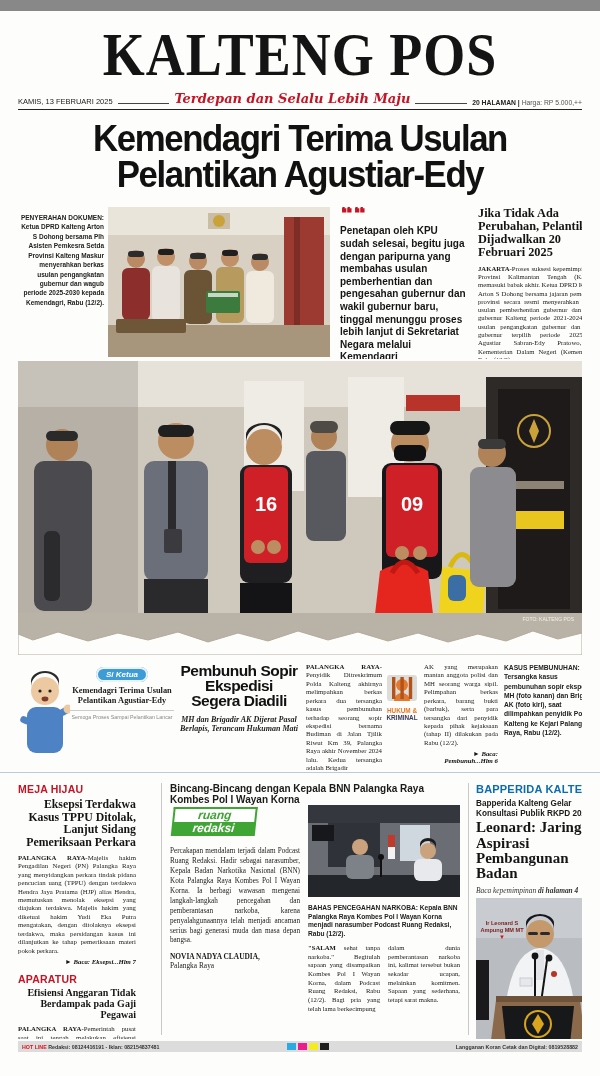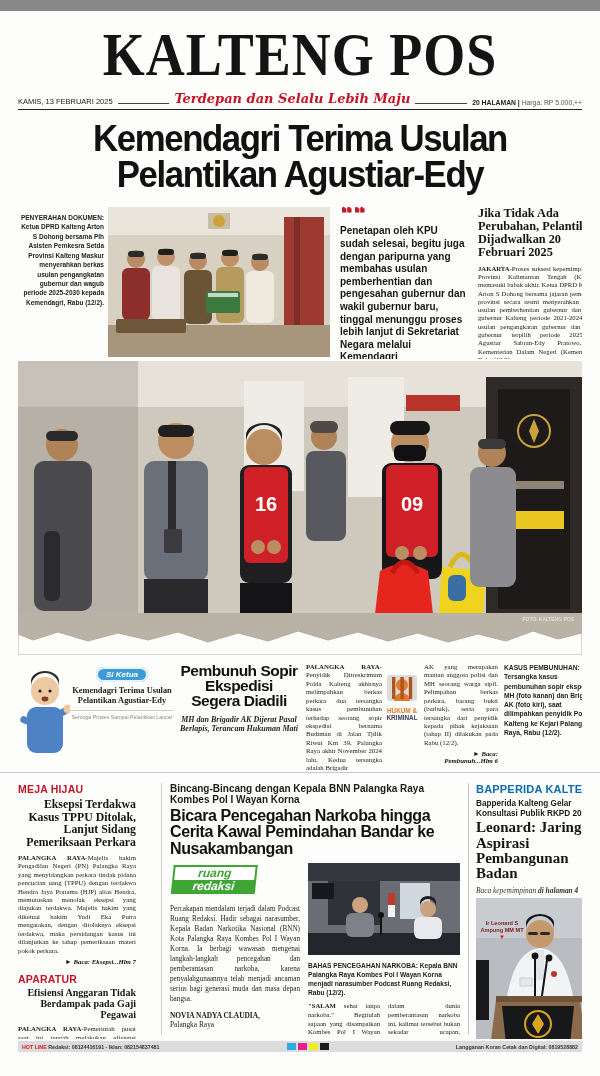--- a/index.html
+++ b/index.html
@@ -307,21 +307,20 @@
       <div class="more-line">► Baca: Eksepsi...Hlm 7</div>
       <div class="gap8"></div>
       <div class="sec-red">APARATUR</div>
       <div class="serif-head big">Efisiensi Anggaran Tidak Berdampak pada Gaji Pegawai</div>
       <div class="body-text"><span class="dateline">PALANGKA RAYA-</span><span>Pemerintah pusat saat ini tengah melakukan efisiensi anggaran di berbagai sektor. Namun, kebijakan tersebut dipastikan tidak berdampak pada penggajian pegawai, termasuk aparatur sipil negara (ASN), pegawai pemerintah dengan perjanjian kerja (PPPK), maupun tenaga kontrak di lingkungan Pemko Palangka Raya.</span></div>
 
     </div>
 
     <div class="col-center">
       <div class="kicker">Bincang-Bincang dengan Kepala BNN Palangka Raya Kombes Pol I Wayan Korna</div>
-      <div class="podcast-headline">Bicara Pencegahan Narkoba hingga Cerita Kawal Pemindahan Bandar ke Nusakambangan</div>
       <div class="podcast-content">
         <div class="pod-left">
           <div class="logo-rr">
             <div class="logo-top">ruang</div>
             <div class="logo-bottom">redaksi</div>
           </div>
           <div class="pod-body">Percakapan mendalam terjadi dalam Podcast Ruang Redaksi. Hadir sebagai narasumber, Kepala Badan Narkotika Nasional (BNN) Kota Palangka Raya Kombes Pol I Wayan Korna. Ia berbagi wawasan mengenai langkah-langkah pencegahan dan pemberantasan narkoba, karena penyalahgunaannya telah menjadi ancaman serius bagi generasi muda dan masa depan bangsa.</div>
           <div class="byline"><b>NOVIA NADYA CLAUDIA,</b><br><span>Palangka Raya</span></div>
         </div>
         <div class="pod-right">

